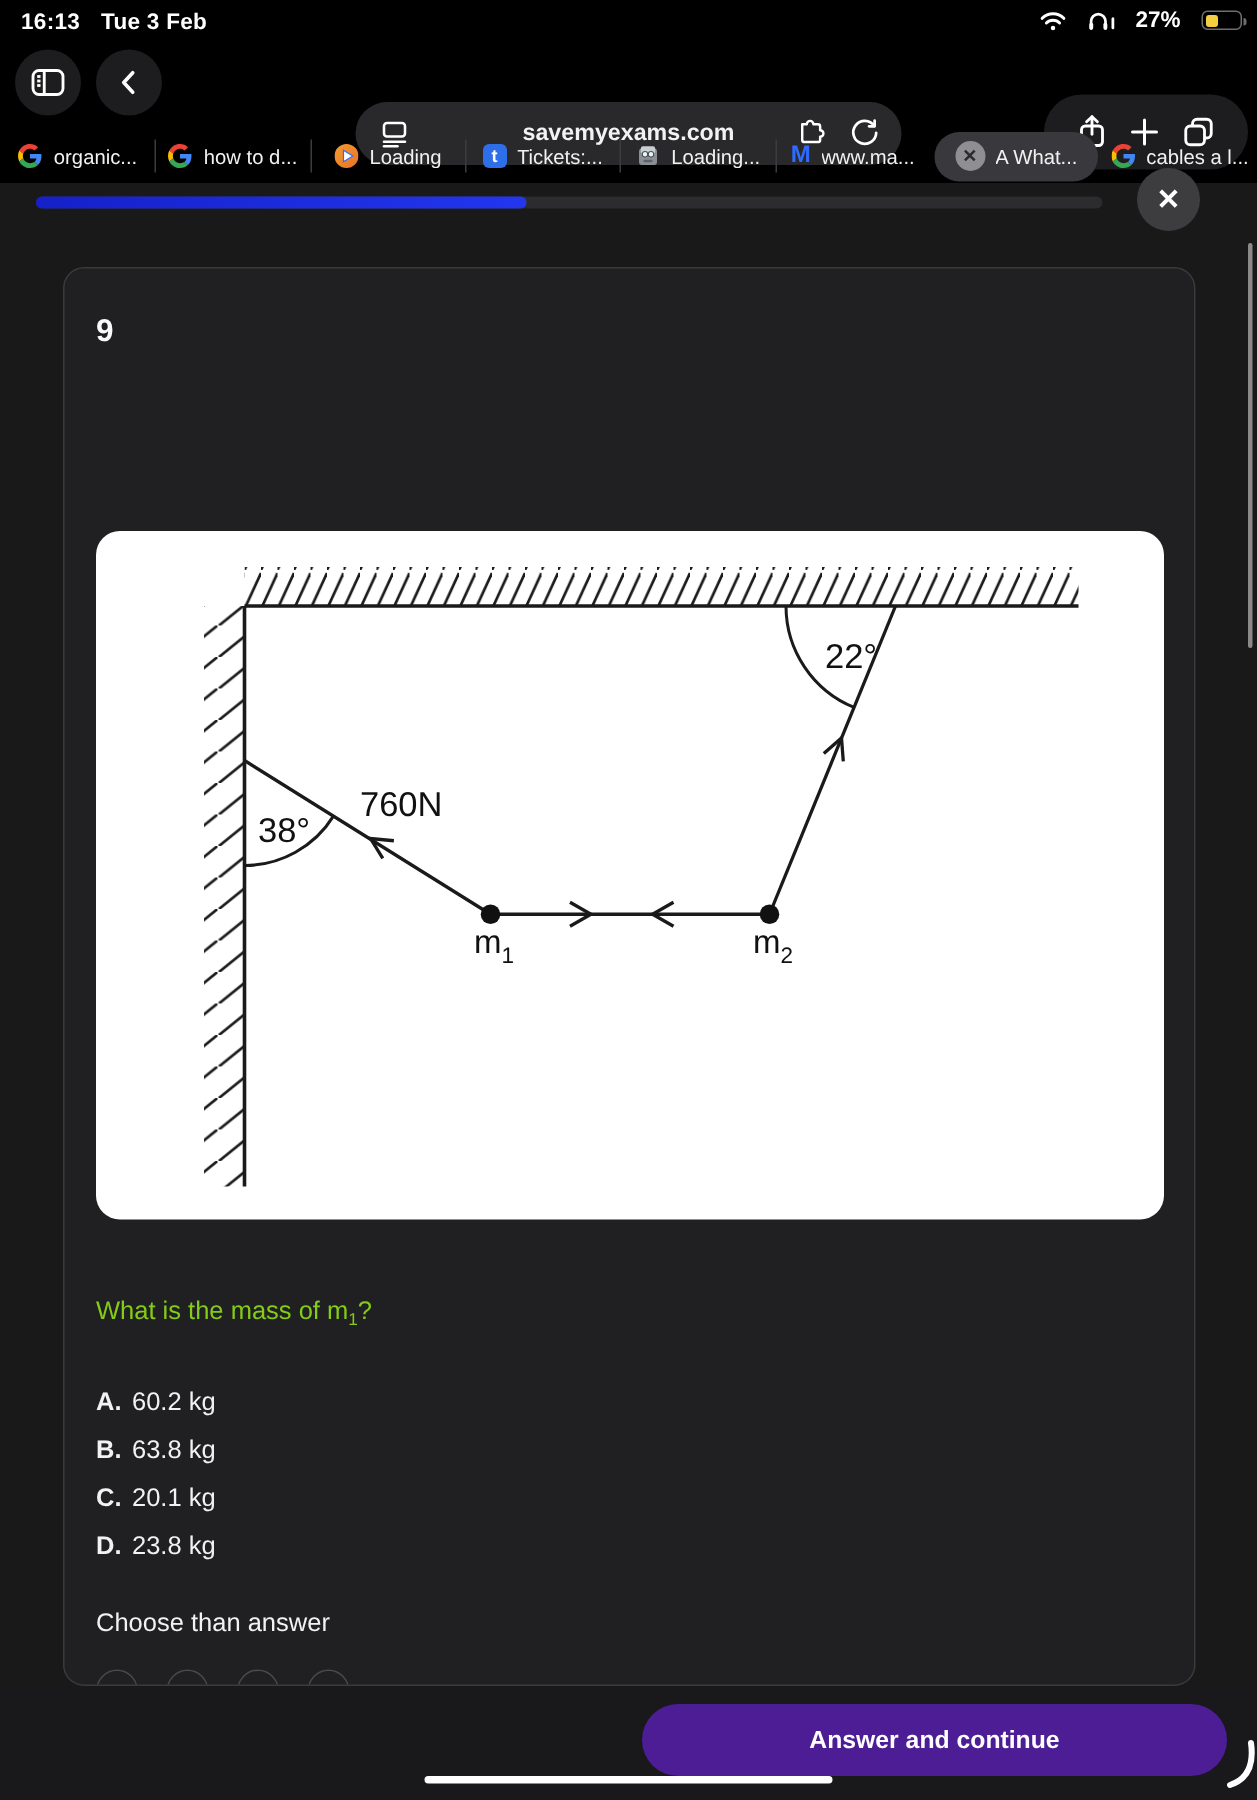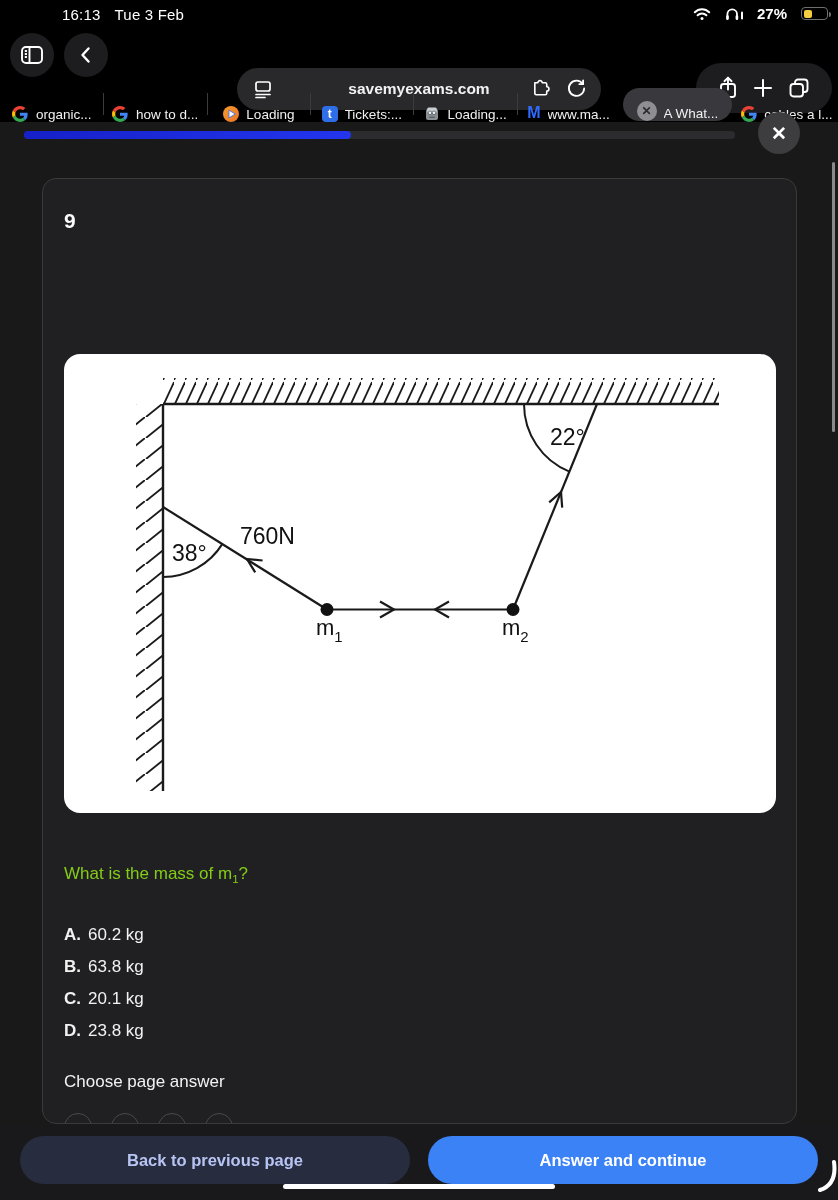--- a/index.html
+++ b/index.html
@@ -4,37 +4,37 @@
 <style>
   * { margin:0; padding:0; box-sizing:border-box; }
   html,body { background:#000; }
   .screen {
     position:relative; width:838px; height:1200px; background:#000;
     overflow:hidden; font-family:"Liberation Sans", sans-serif;
     -webkit-font-smoothing:antialiased; color:#fff;
   }
   
   .statusbar { position:absolute; left:0; top:0; width:838px; height:30px; }
-  .sb-left { position:absolute; left:14px; top:6px; font-size:15px; font-weight:400; letter-spacing:.2px; display:flex; gap:14px;margin-left:48px; }
+  .sb-left { position:absolute; left:14px; top:6px; font-size:15px; font-weight:700; letter-spacing:.2px; display:flex; gap:14px; }
   .sb-right { position:absolute; right:10px; top:5px; display:flex; align-items:center; gap:14px; }
   .sb-right .pct { font-size:15px; font-weight:700; }
   .batt { position:relative; width:27px; height:13px; border:1.5px solid #6f6f72; border-radius:4px; }
   .batt .fill { position:absolute; left:1.5px; top:1.5px; bottom:1.5px; width:8px; border-radius:2px; }
   .batt .cap { position:absolute; right:-4px; top:3.5px; width:2.5px; height:5px; background:#6f6f72; border-radius:0 2px 2px 0; }
   
   .toolbar { position:absolute; left:0; top:30px; width:838px; height:56px; }
   .circle-btn { position:absolute; width:44px; height:44px; border-radius:50%; background:#1d1d1f; display:flex; align-items:center; justify-content:center; }
   .urlbar { position:absolute; left:237px; top:38px; width:364px; height:42px; background:#29292b; border-radius:21px; display:flex; align-items:center; }
   .urlbar .domain { flex:1; text-align:center; font-size:15.5px; font-weight:600; color:#f2f2f2; }
   .url-ico-l { position:absolute; left:16px; top:11px; }
   .url-ico-r { position:absolute; right:14px; top:10px; display:flex; gap:14px; align-items:center; }
   .right-pill { position:absolute; right:6px; top:33px; width:136px; height:50px; background:#1d1d1f; border-radius:25px; display:flex; align-items:center; justify-content:space-around; padding:0 14px; }
   
   .tabbar { position:absolute; left:0; top:86px; width:838px; height:36px; display:flex; align-items:center; }
-  .tab { flex:1; height:36px; display:flex; align-items:flex-end; justify-content:center; gap:7px; min-width:0; position:relative; }
+  .tab { flex:1; height:36px; display:flex; align-items:center; justify-content:center; gap:7px; min-width:0; position:relative; }
   .tab.sep::before { content:""; position:absolute; left:0; top:7px; height:22px; width:1px; background:#3c3c3f; }
   .tab .lbl { font-size:13.5px; color:#f1f1f1; white-space:nowrap; overflow:hidden; }
   .tab.active { background:#39393d; border-radius:17px; margin:1px 3px; height:33px; flex:1.05; }
   .favicon { width:17px; height:17px; flex:0 0 auto; display:flex; align-items:center; justify-content:center; }
   .fav-tickets { width:16px; height:16px; border-radius:4px; background:#2e6fe8; color:#fff; font-size:12px; font-weight:700; display:flex; align-items:center; justify-content:center; }
   .fav-m { color:#2f6bff; font-size:16px; font-weight:800; }
   .tab-close { width:20px; height:20px; border-radius:50%; background:#8e8e93; color:#2b2b2d; display:flex; align-items:center; justify-content:center; font-size:12px; font-weight:700; flex:0 0 auto; }
   
   .content { position:absolute; left:0; top:122px; width:838px; height:1078px; background:#191919; }
   .progress-track { position:absolute; left:24px; top:9px; width:711px; height:8px; background:#2c2c2e; border-radius:4px; }
@@ -305,34 +305,33 @@
         <div class="opt">
             <span class="letter">C.</span>
             <span>20.1 kg</span>
           </div>
         <div class="opt">
             <span class="letter">D.</span>
             <span>23.8 kg</span>
           </div>
       </div>
 
-      <div class="choose">Choose page answer</div>
+      <div class="choose">Choose than answer</div>
 
       <div class="radios">
         <div class="radio"></div>
         <div class="radio"></div>
         <div class="radio"></div>
         <div class="radio"></div>
       </div>
     </div>
   </div>
 
   <div class="footer">
-    <div class="btn btn-back">Back to previous page</div>
-    <div class="btn btn-answer" style="background:#3b82f6">Answer and continue</div>
+    <div class="btn btn-answer" style="background:#4c1d95">Answer and continue</div>
   </div>
 
   <div class="home-indicator"></div>
 
   <span class="corner-mark">
     <svg width="26" height="40" viewBox="0 0 26 40" fill="none" stroke="#fff" stroke-width="4" stroke-linecap="round">
       <path d="M22 6 C 24 20 20 30 8 34"></path>
     </svg>
   </span>
 

